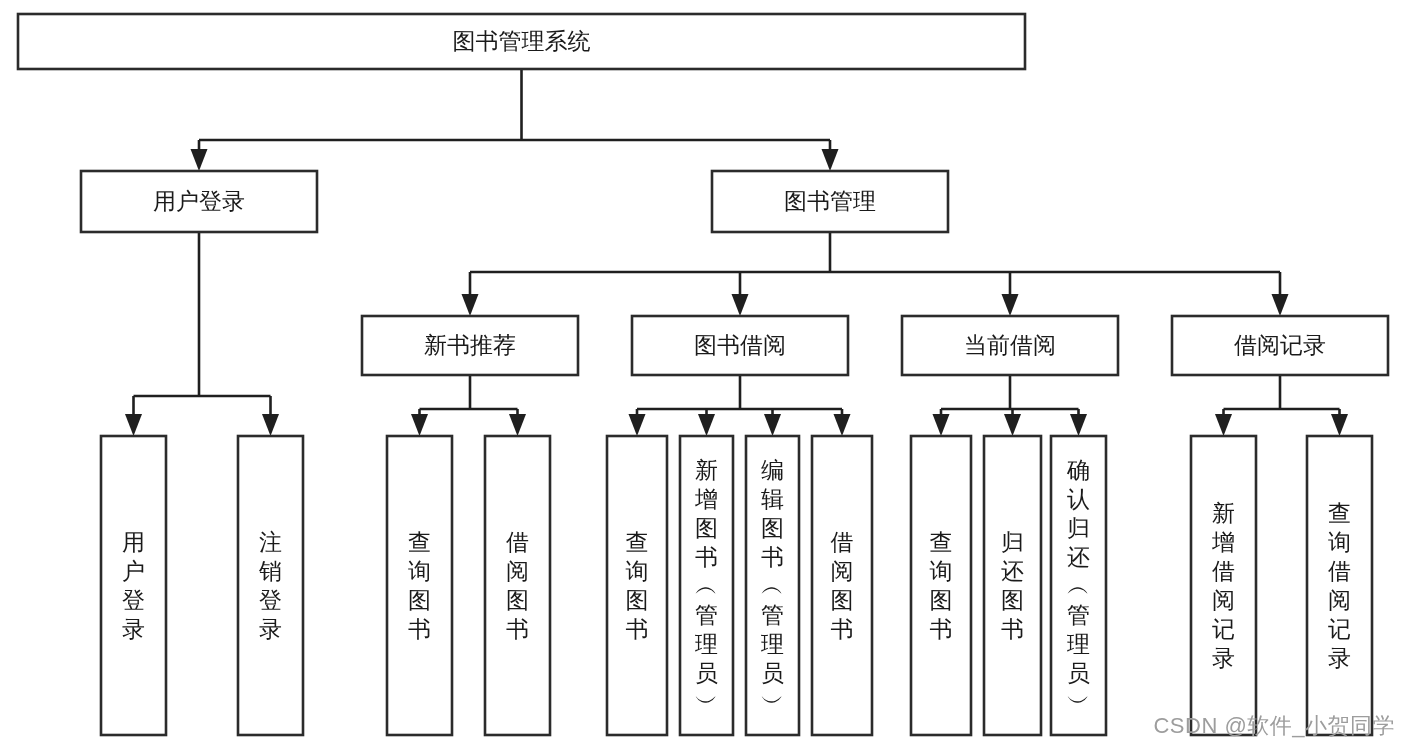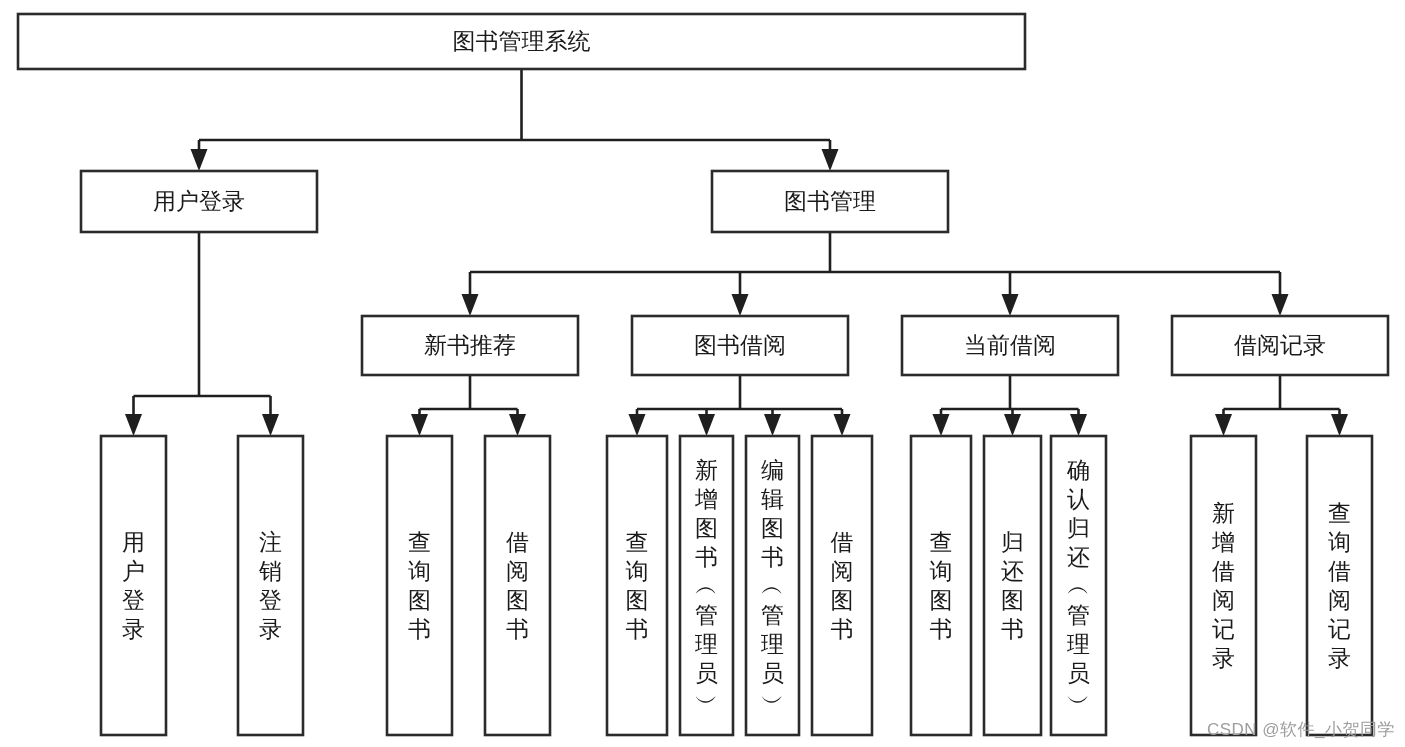--- a/index.html
+++ b/index.html
@@ -44,21 +44,21 @@
   }
   .arrow-head {
     fill: #1f1f1f;
     stroke: none;
   }
   .watermark {
     position: absolute;
     right: 10px;
     bottom: 6px;
     font-family: "Liberation Sans", "DejaVu Sans", sans-serif;
-    font-size: 17px;
+    font-size: 22px;
     color: #9d9d9d;
     letter-spacing: 0.5px;
     white-space: nowrap;
     pointer-events: none;
   }
 </style>
 </head>
 <body>
 
 <svg id="diagram" viewBox="0 0 1405 747" xmlns="http://www.w3.org/2000/svg">

